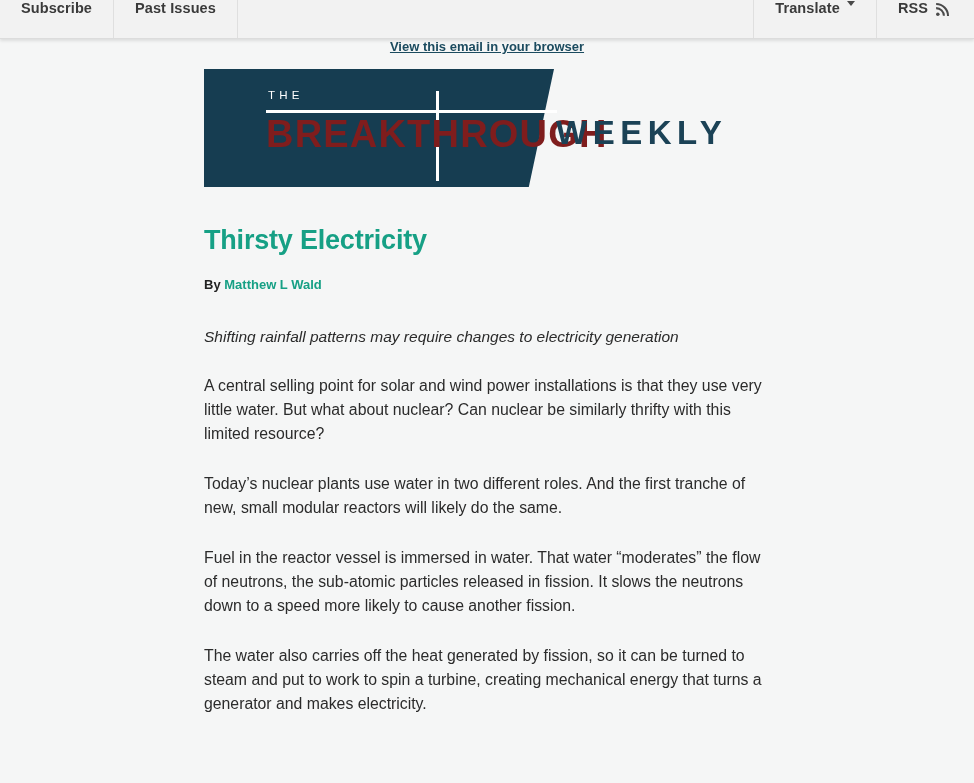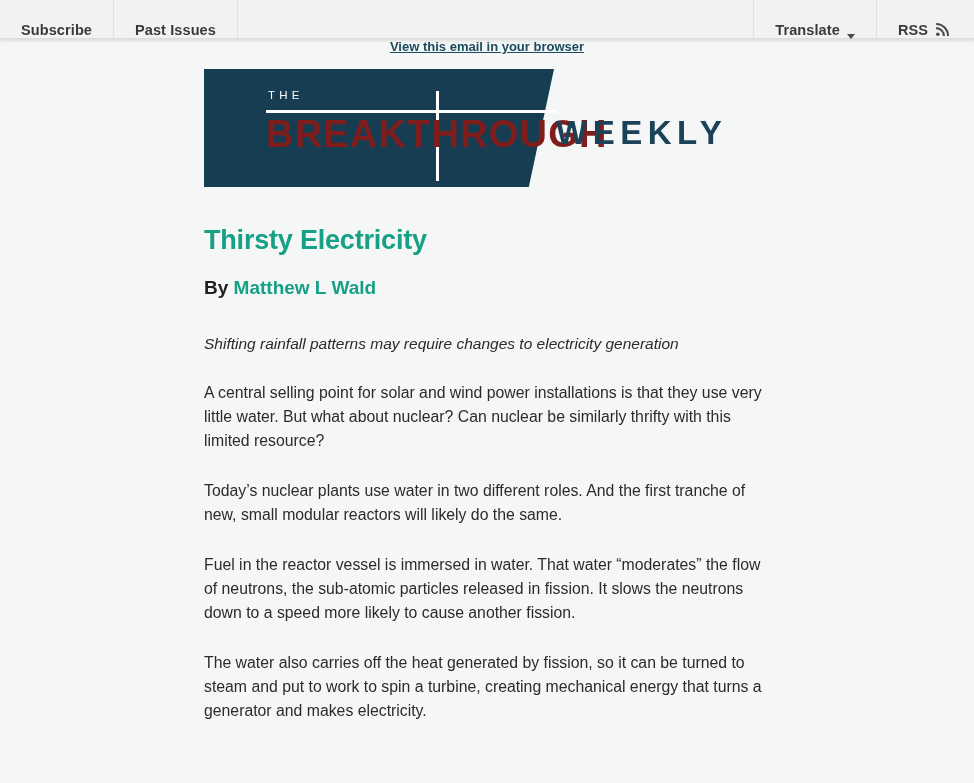--- a/index.html
+++ b/index.html
@@ -17,21 +17,21 @@
     display: flex;
     align-items: stretch;
     height: 39px;
     background: #f2f2f2;
     border-bottom: 1px solid #dcdcdc;
     box-shadow: 0 2px 3px rgba(0,0,0,0.10);
     z-index: 5;
   }
   .nav-cell {
     display: flex;
-    align-items: flex-end;
+    align-items: flex-start;
     justify-content: center;
     padding: 0 21px;
     font-size: 14.5px;
     font-weight: bold;
     color: #3a3a3a;
     border-right: 1px solid #dfdfdf;
     white-space: nowrap;
     cursor: pointer;
     letter-spacing: .1px;
   }
@@ -142,21 +142,21 @@
   
   .article-title {
     margin: 38px 0 0 0;
     font-size: 27px;
     font-weight: bold;
     color: #16a085;
     letter-spacing: -0.2px;
   }
   .byline {
     margin: 21px 0 0 0;
-    font-size: 19px;
+    font-size: 13px;
     font-weight: bold;
     color: #222222;
   }
   .byline a {
     color: #16a085;
     text-decoration: none;
     cursor: pointer;
   }
   .dek {
     margin: 34px 0 0 0;

